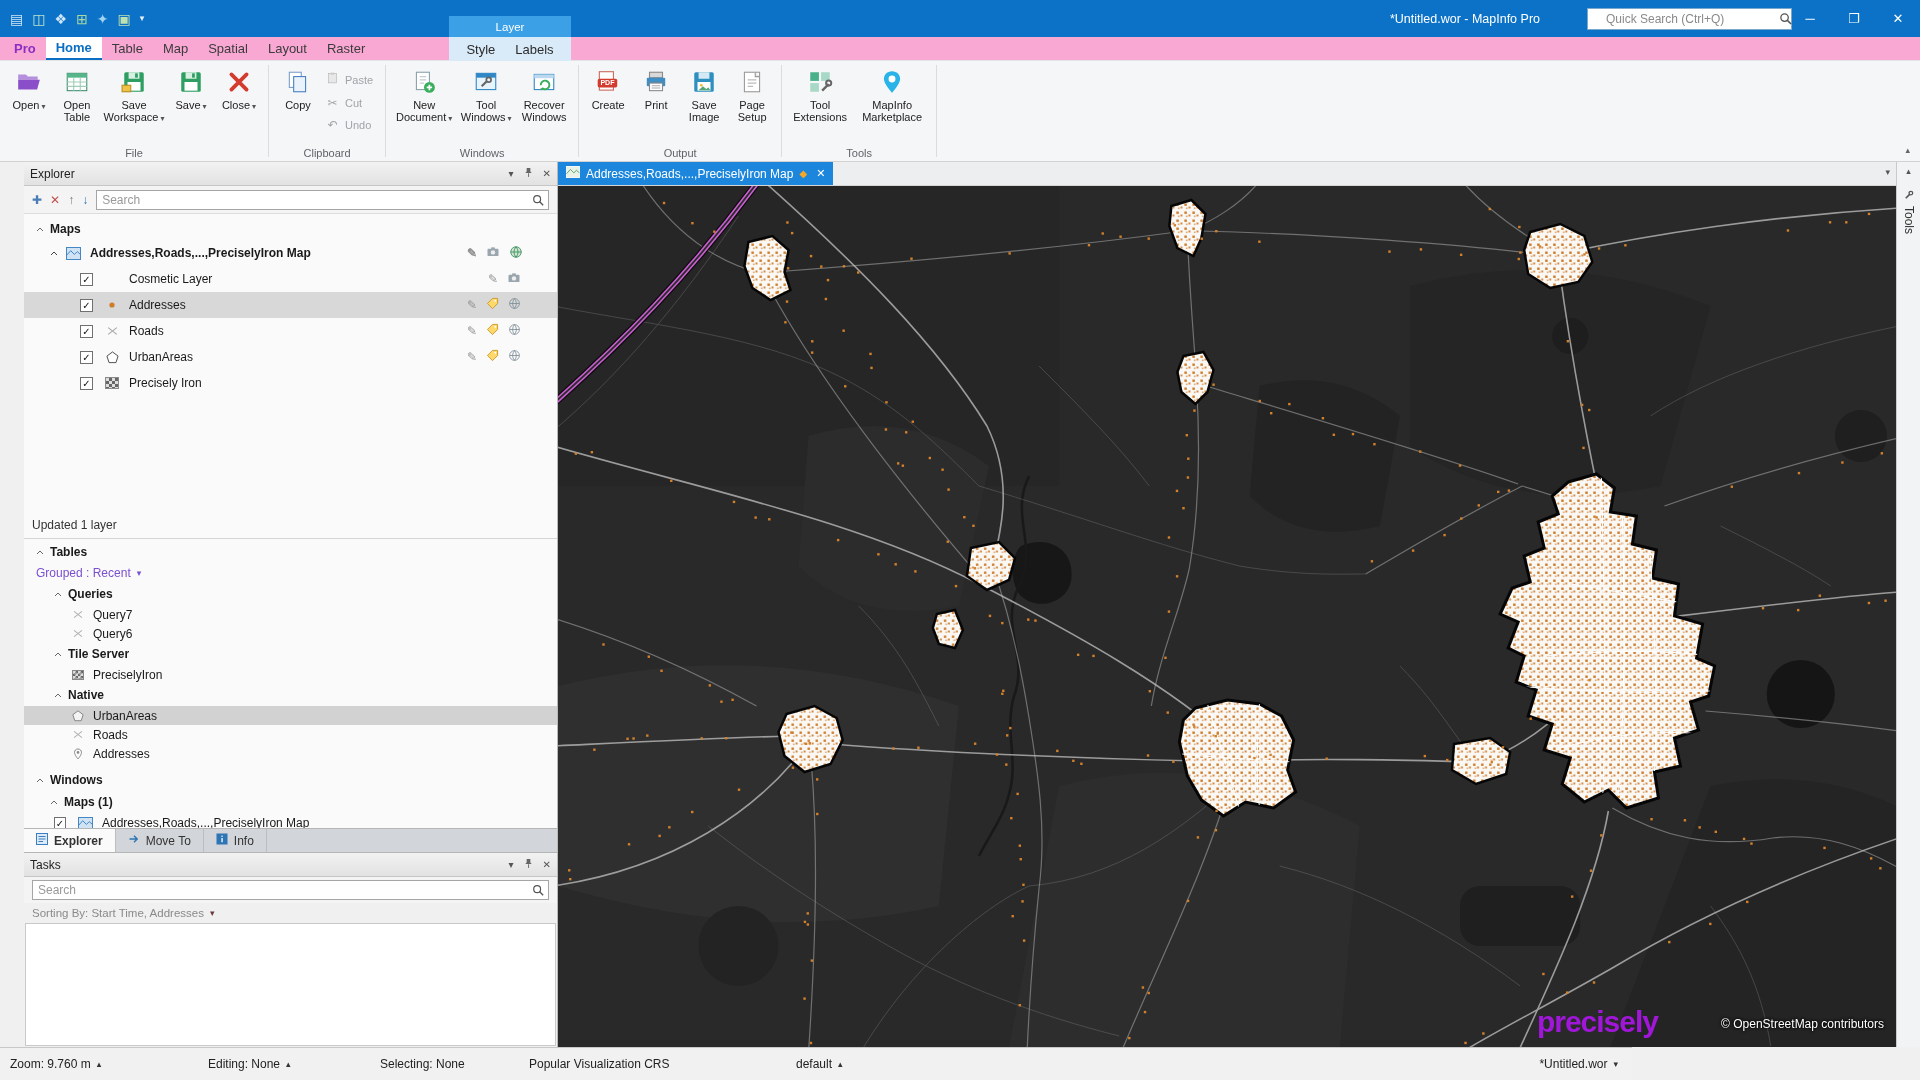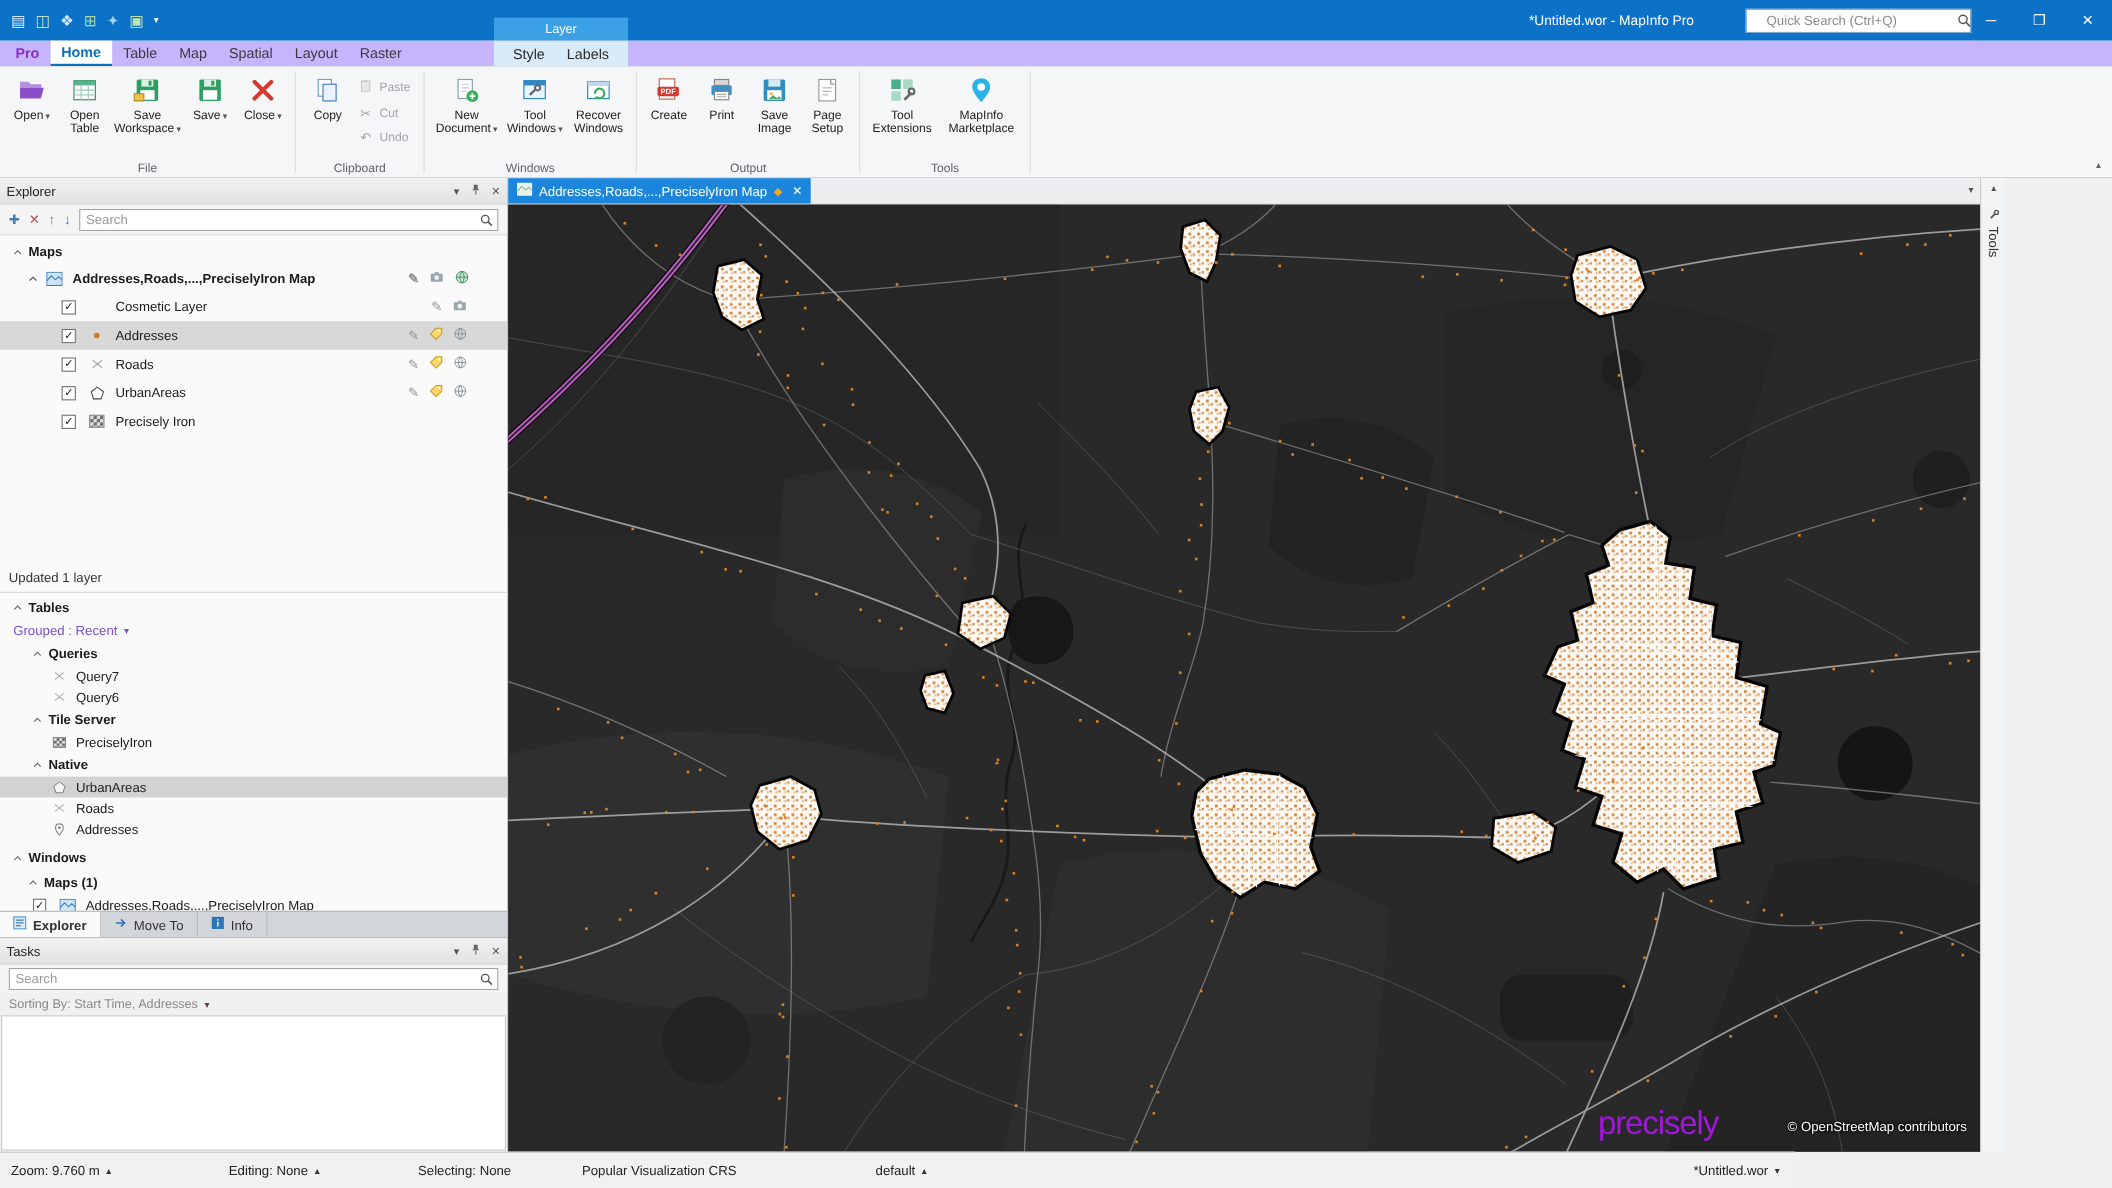--- a/index.html
+++ b/index.html
@@ -14,21 +14,21 @@
   .ctx-chip { position:absolute; left:449px; bottom:0; width:122px; height:21px; background:#3ba0e6; color:#fff; font-size:11.5px; display:flex; align-items:center; justify-content:center; }
   .win-title { position:absolute; right:380px; color:#fff; font-size:12.5px; white-space:nowrap; }
   .quick-search { position:absolute; right:128px; width:205px; height:22px; background:#fff; border:1px solid #7aa7cc; display:flex; align-items:center; }
   .quick-search input { flex:1; border:none; outline:none; font-size:12px; padding:0 18px; font-family:"Liberation Sans", sans-serif; color:#333; background:transparent; }
   .quick-search input::placeholder { color:#8a8a8a; }
   .qs-mag { padding-right:5px; display:flex; }
   .win-controls { position:absolute; right:0; top:0; height:37px; display:flex; }
   .win-btn { width:44px; height:37px; color:#fff; display:flex; align-items:center; justify-content:center; font-size:13px; }
 
   
-  .tabrow { position:absolute; left:0; top:37px; width:1920px; height:24px; background:#c4b5fd; border-bottom:1px solid #e3e4e6; display:flex; align-items:stretch; padding-left:4px; }
+  .tabrow { position:absolute; left:0; top:37px; width:1920px; height:24px; background:#f9a8d4; border-bottom:1px solid #e3e4e6; display:flex; align-items:stretch; padding-left:4px; }
   .rtab { padding:0 10px; display:flex; align-items:center; font-size:13px; color:#3b3b3b; cursor:default; }
   .rtab.pro { color:#8a2fc0; font-weight:bold; }
   .rtab.active { color:#0a6fc2; border-bottom:2px solid #0a6fc2; font-weight:bold; background:#fff; }
   .ctx-zone { position:absolute; left:449px; top:0; width:122px; height:24px; background:#d9eaf9; display:flex; justify-content:center; }
   .ctx-zone .rtab { color:#2b2b2b; }
 
   
   .ribbon { position:absolute; left:0; top:61px; width:1920px; height:101px; background:#f5f6f7; border-bottom:1px solid #d2d2d2; display:flex; align-items:stretch; }
   .rgroup { position:relative; display:flex; flex-direction:column; padding:4px 6px 16px 6px; }
   .rgroup-label { position:absolute; bottom:2px; left:0; right:0; text-align:center; font-size:11px; color:#5f6368; }
@@ -42,21 +42,21 @@
   .rsmall-col { display:flex; flex-direction:column; gap:4px; padding-top:4px; }
   .rsmall { display:flex; align-items:center; gap:5px; font-size:11px; padding:2px 6px 2px 2px; border-radius:2px; }
   .rsmall.disabled { color:#a0a4a8; }
   .rsmall .sicon { width:15px; text-align:center; color:#a0a4a8; font-size:12px; }
   .ribbon-collapse { position:absolute; right:10px; bottom:6px; font-size:9px; color:#666; }
 
   
   .main { position:absolute; left:0; top:162px; width:1920px; height:885px; display:flex; }
 
   
-  .left-panel { width:462px; height:885px; background:#f0f0f0; border-right:1px solid #b9b9b9; display:flex; flex-direction:column; }
+  .left-panel { width:558px; height:885px; background:#f0f0f0; border-right:1px solid #b9b9b9; display:flex; flex-direction:column;padding-left:24px; }
   .pane-header { height:24px; background:linear-gradient(#f2f2f2,#e2e2e2); border-bottom:1px solid #c6c6c6; display:flex; align-items:center; padding:0 6px; }
   .pane-header .ph-title { font-size:12px; color:#222; }
   .ph-icons { margin-left:auto; display:flex; align-items:center; gap:9px; color:#555; font-size:10px; }
   .explorer-pane { height:690px; display:flex; flex-direction:column; background:#fafafa; }
   .exp-toolbar { height:28px; display:flex; align-items:center; gap:8px; padding:0 8px; background:#f4f4f4; border-bottom:1px solid #ddd; }
   .tb-icon { font-size:12px; line-height:1; cursor:default; }
   .searchbox { flex:1; height:20px; background:#fff; border:1px solid #a5a5a5; display:flex; align-items:center; }
   .searchbox input { flex:1; border:none; outline:none; font-size:12px; padding:0 5px; background:transparent; font-family:"Liberation Sans", sans-serif; }
   .searchbox input::placeholder { color:#999; }
   .sb-mag { padding-right:4px; display:flex; }
@@ -94,21 +94,21 @@
 
   
   .doc-area { width:1338px; height:885px; display:flex; flex-direction:column; background:#e9ebee; }
   .map-tabbar { height:24px; background:#eceef0; display:flex; align-items:stretch; position:relative; border-bottom:1px solid #d5d5d5; }
   .map-tab { display:flex; align-items:center; gap:6px; background:#1b86dc; color:#fff; padding:0 8px; font-size:12px; }
   .map-tab .diamond { color:#f5a623; font-size:10px; }
   .map-tab .tab-close { color:#fff; font-size:11px; margin-left:3px; }
   .tab-overflow { position:absolute; right:6px; top:5px; font-size:9px; color:#555; }
   .map-canvas { position:relative; flex:1; background:#292929; overflow:hidden; cursor:crosshair; }
   .map-canvas svg.mapsvg { position:absolute; inset:0; width:100%; height:100%; display:block; }
-  .map-logo { position:absolute; right:238px; bottom:8px; font-size:30px; font-weight:normal; letter-spacing:-1px; color:#a117d9;margin-top:36px; }
+  .map-logo { position:absolute; right:238px; bottom:8px; font-size:30px; font-weight:bold; letter-spacing:-1px; color:#a117d9;margin-top:36px; }
   .map-attrib { position:absolute; right:12px; bottom:16px; color:#fff; font-size:12px; text-shadow:0 0 3px #000, 0 0 3px #000; }
 
   
   .right-strip { width:24px; height:885px; background:#f2f3f4; border-left:1px solid #c9c9c9; display:flex; flex-direction:column; align-items:center; padding-top:4px; }
   .strip-arrow { font-size:9px; color:#555; margin-bottom:8px; }
   .vtab { writing-mode:vertical-rl; font-size:12px; color:#333; display:flex; align-items:center; gap:5px; padding:6px 0; }
 
   
   .statusbar { position:absolute; left:0; top:1047px; width:1632px; height:33px; background:#f1f1f1; border-top:1px solid #c8c8c8; font-size:12px; color:#222; }
   .sb-item { position:absolute; top:0; height:32px; display:flex; align-items:center; gap:6px; white-space:nowrap; }

